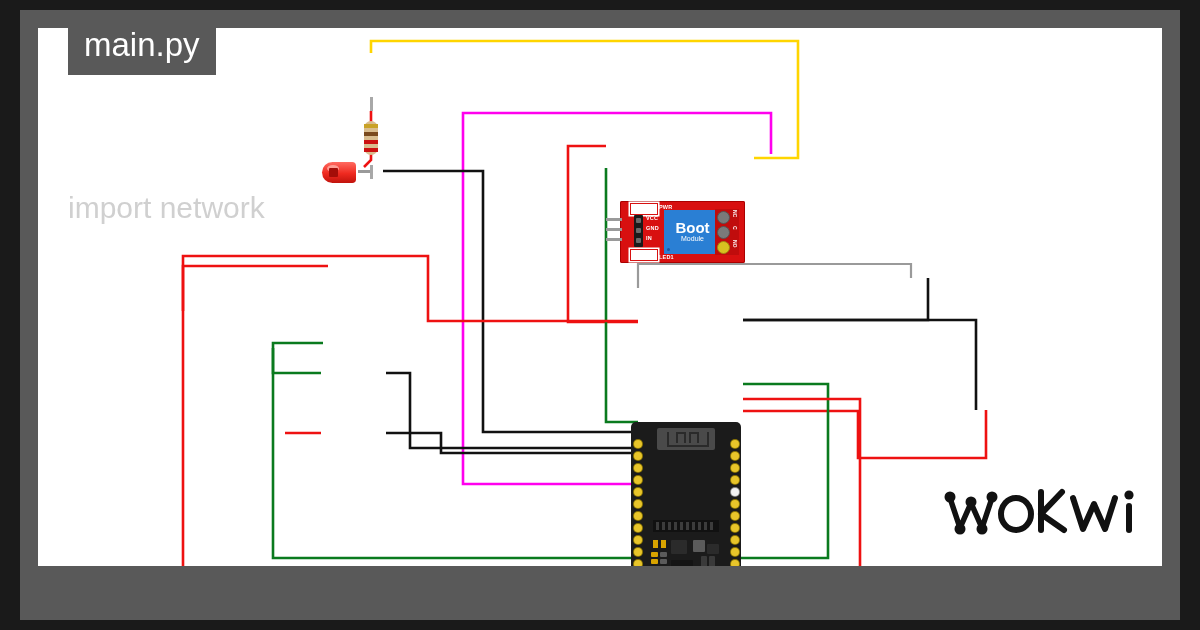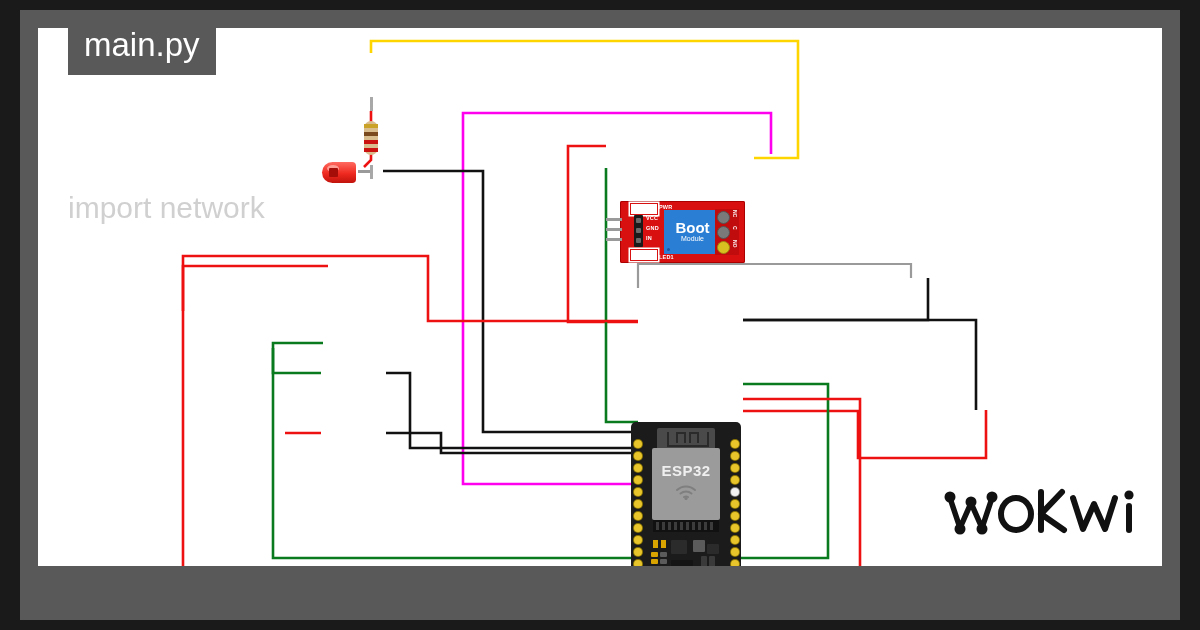--- a/index.html
+++ b/index.html
@@ -237,31 +237,20 @@
           <div class="pad padY" style="top:32px;"></div>
           <div class="vlbl" style="top:1px;">NC</div>
           <div class="vlbl" style="top:17px;">C</div>
           <div class="vlbl" style="top:31px;">NO</div>
         </div>
       </div>
 
       <div class="part esp32" style="left:593px;top:252px;">
         <div class="shield"></div>
         <div class="ant"></div>
-        <div class="can">
-          <div class="name">ESP32</div>
-          <svg class="wifi" viewBox="0 0 24 18">
-            <g fill="none" stroke="#5e5e5e" stroke-width="2" stroke-linecap="round">
-              <path d="M3 8 A13 13 0 0 1 21 8"></path>
-              <path d="M6.5 11.5 A8.5 8.5 0 0 1 17.5 11.5"></path>
-              <path d="M10 15 A4 4 0 0 1 14 15"></path>
-            </g>
-            <circle cx="12" cy="16.5" r="1.6" fill="#5e5e5e"></circle>
-          </svg>
-        </div>
         <div class="chipfoot">
           <i style="left:3px"></i>
             <i style="left:9px"></i>
             <i style="left:15px"></i>
             <i style="left:21px"></i>
           <i style="left:27px"></i>
             <i style="left:33px"></i>
             <i style="left:39px"></i>
             <i style="left:45px"></i>
           <i style="left:51px"></i>

